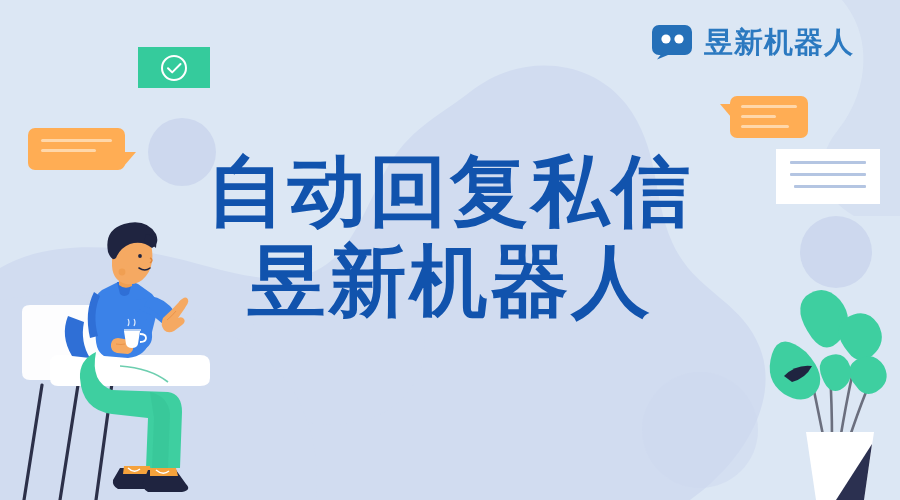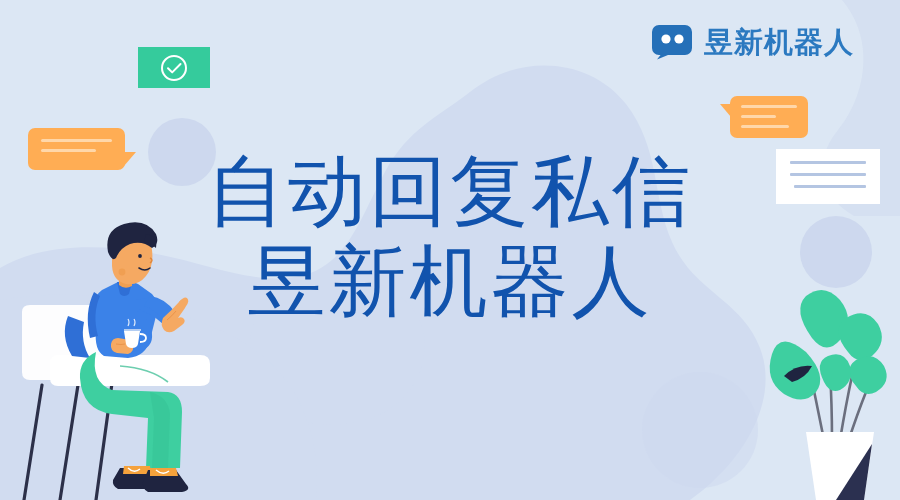--- a/index.html
+++ b/index.html
@@ -51,21 +51,21 @@
     position: absolute;
     left: 0;
     top: 146px;
     width: 900px;
     text-align: center;
     z-index: 5;
     pointer-events: none;
   }
   .title-line {
     font-size: 78px;
-    font-weight: 400;
+    font-weight: 700;
     color: #1153ad;
     line-height: 1.16;
     letter-spacing: 3px;
     white-space: nowrap;
   }
 
   
   .badge-check {
     position: absolute;
     left: 138px;

